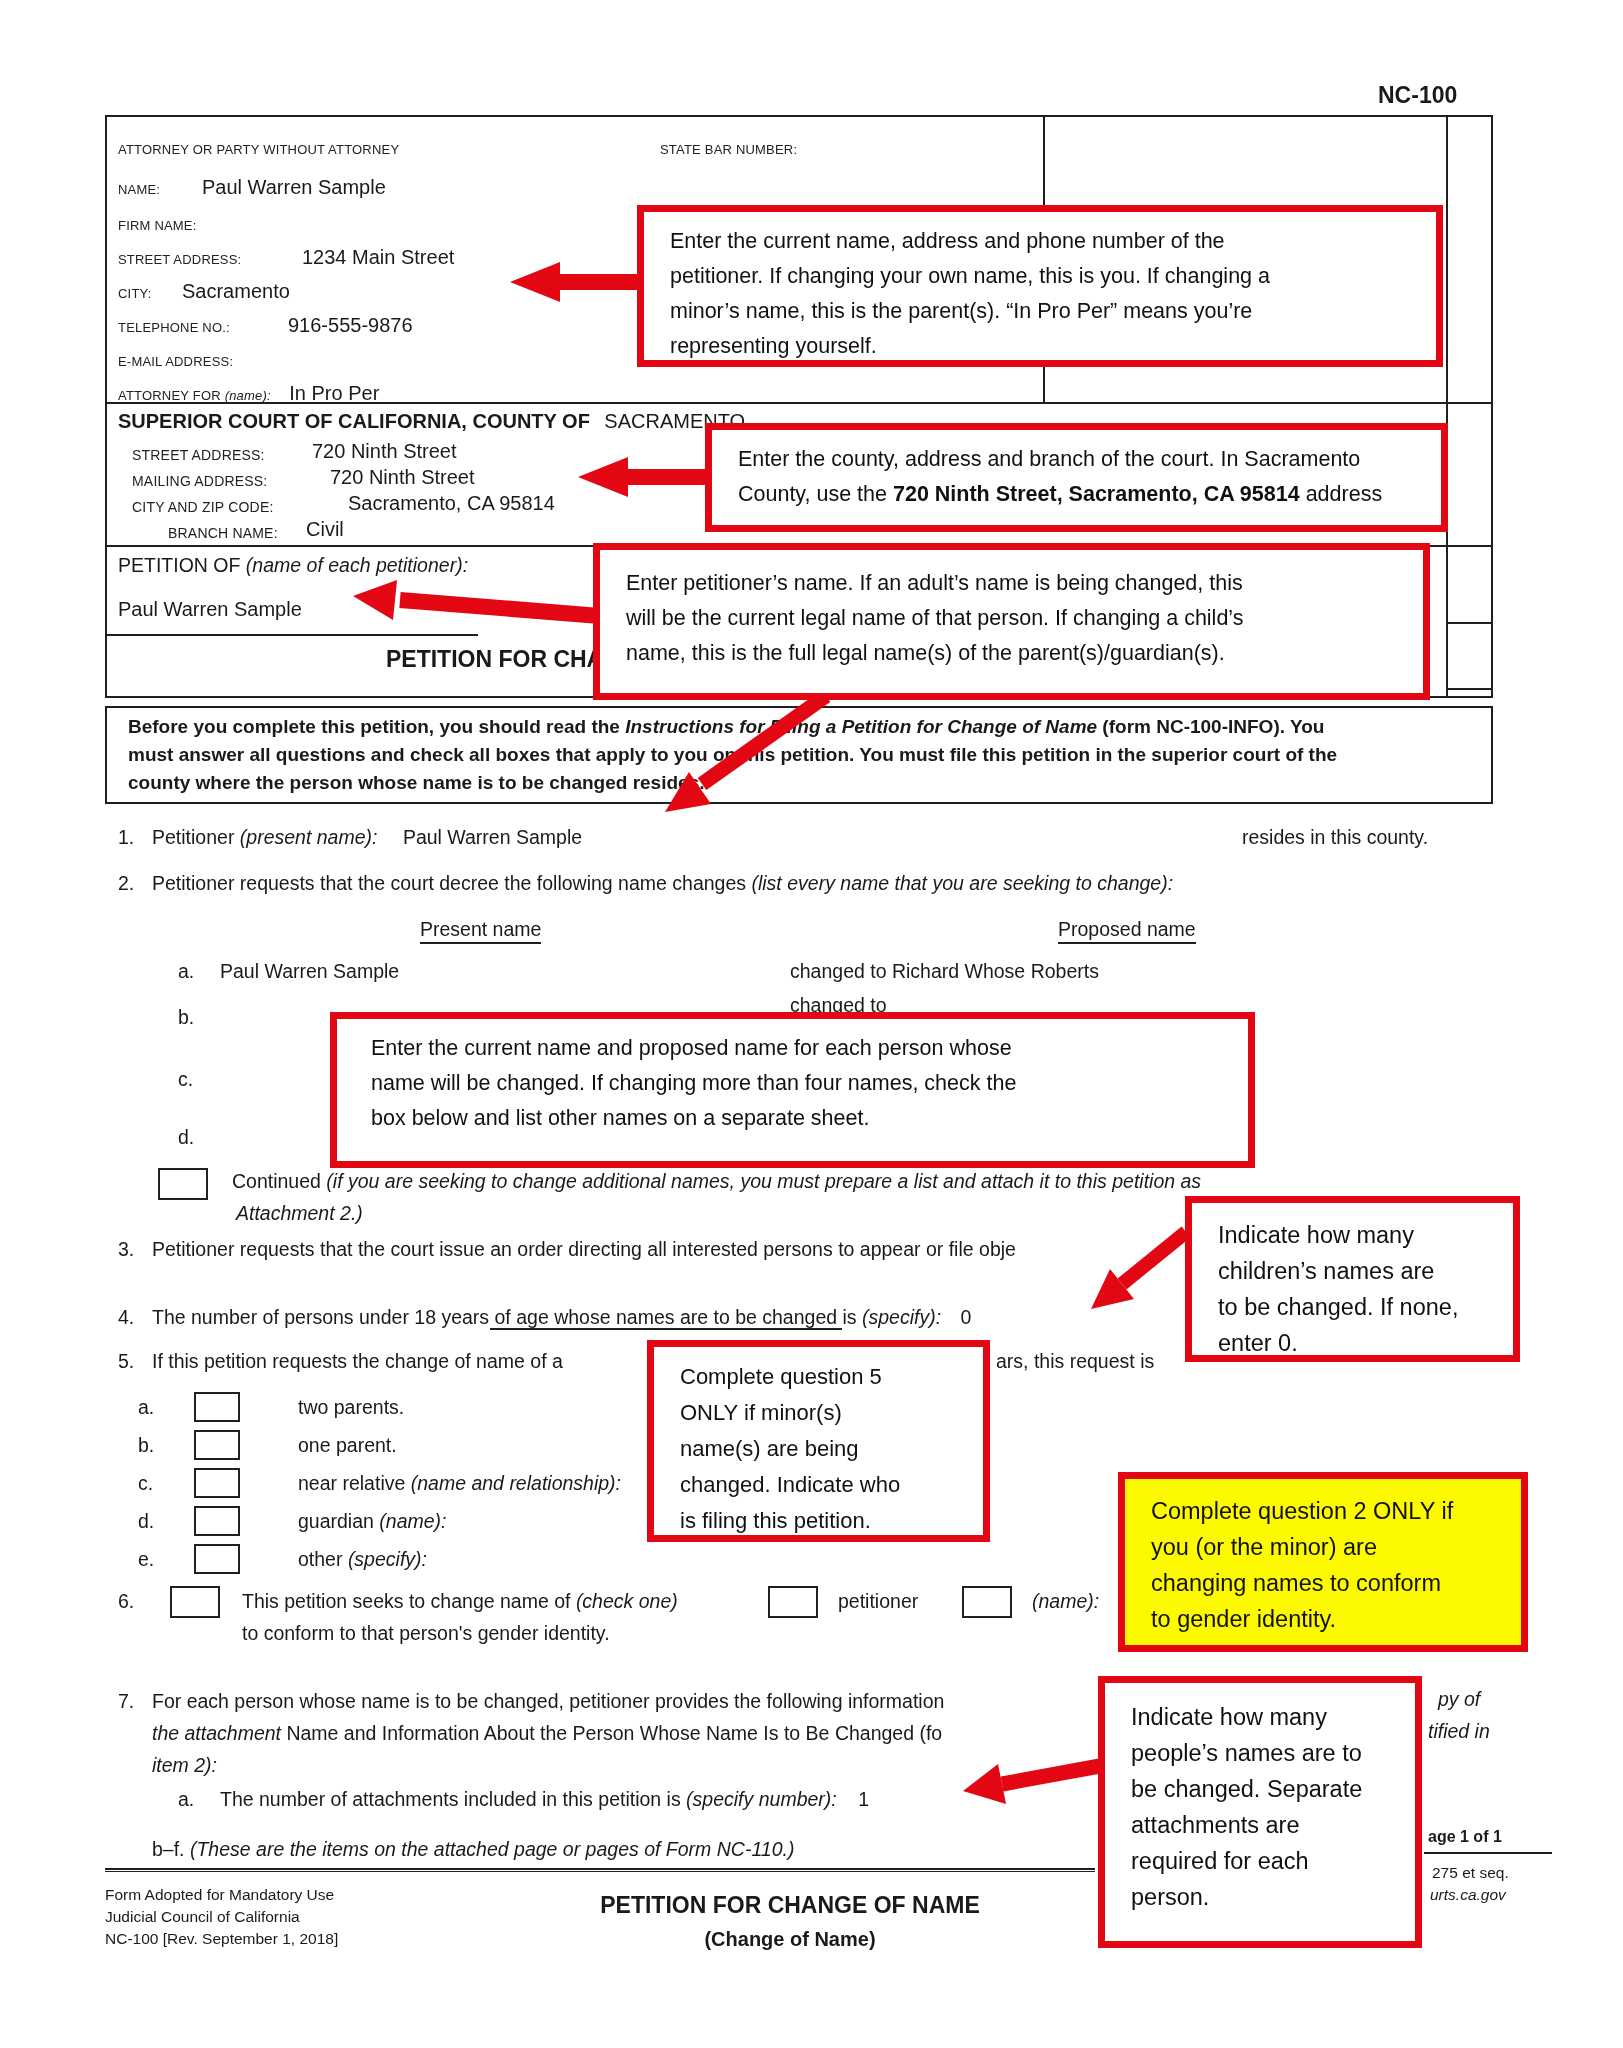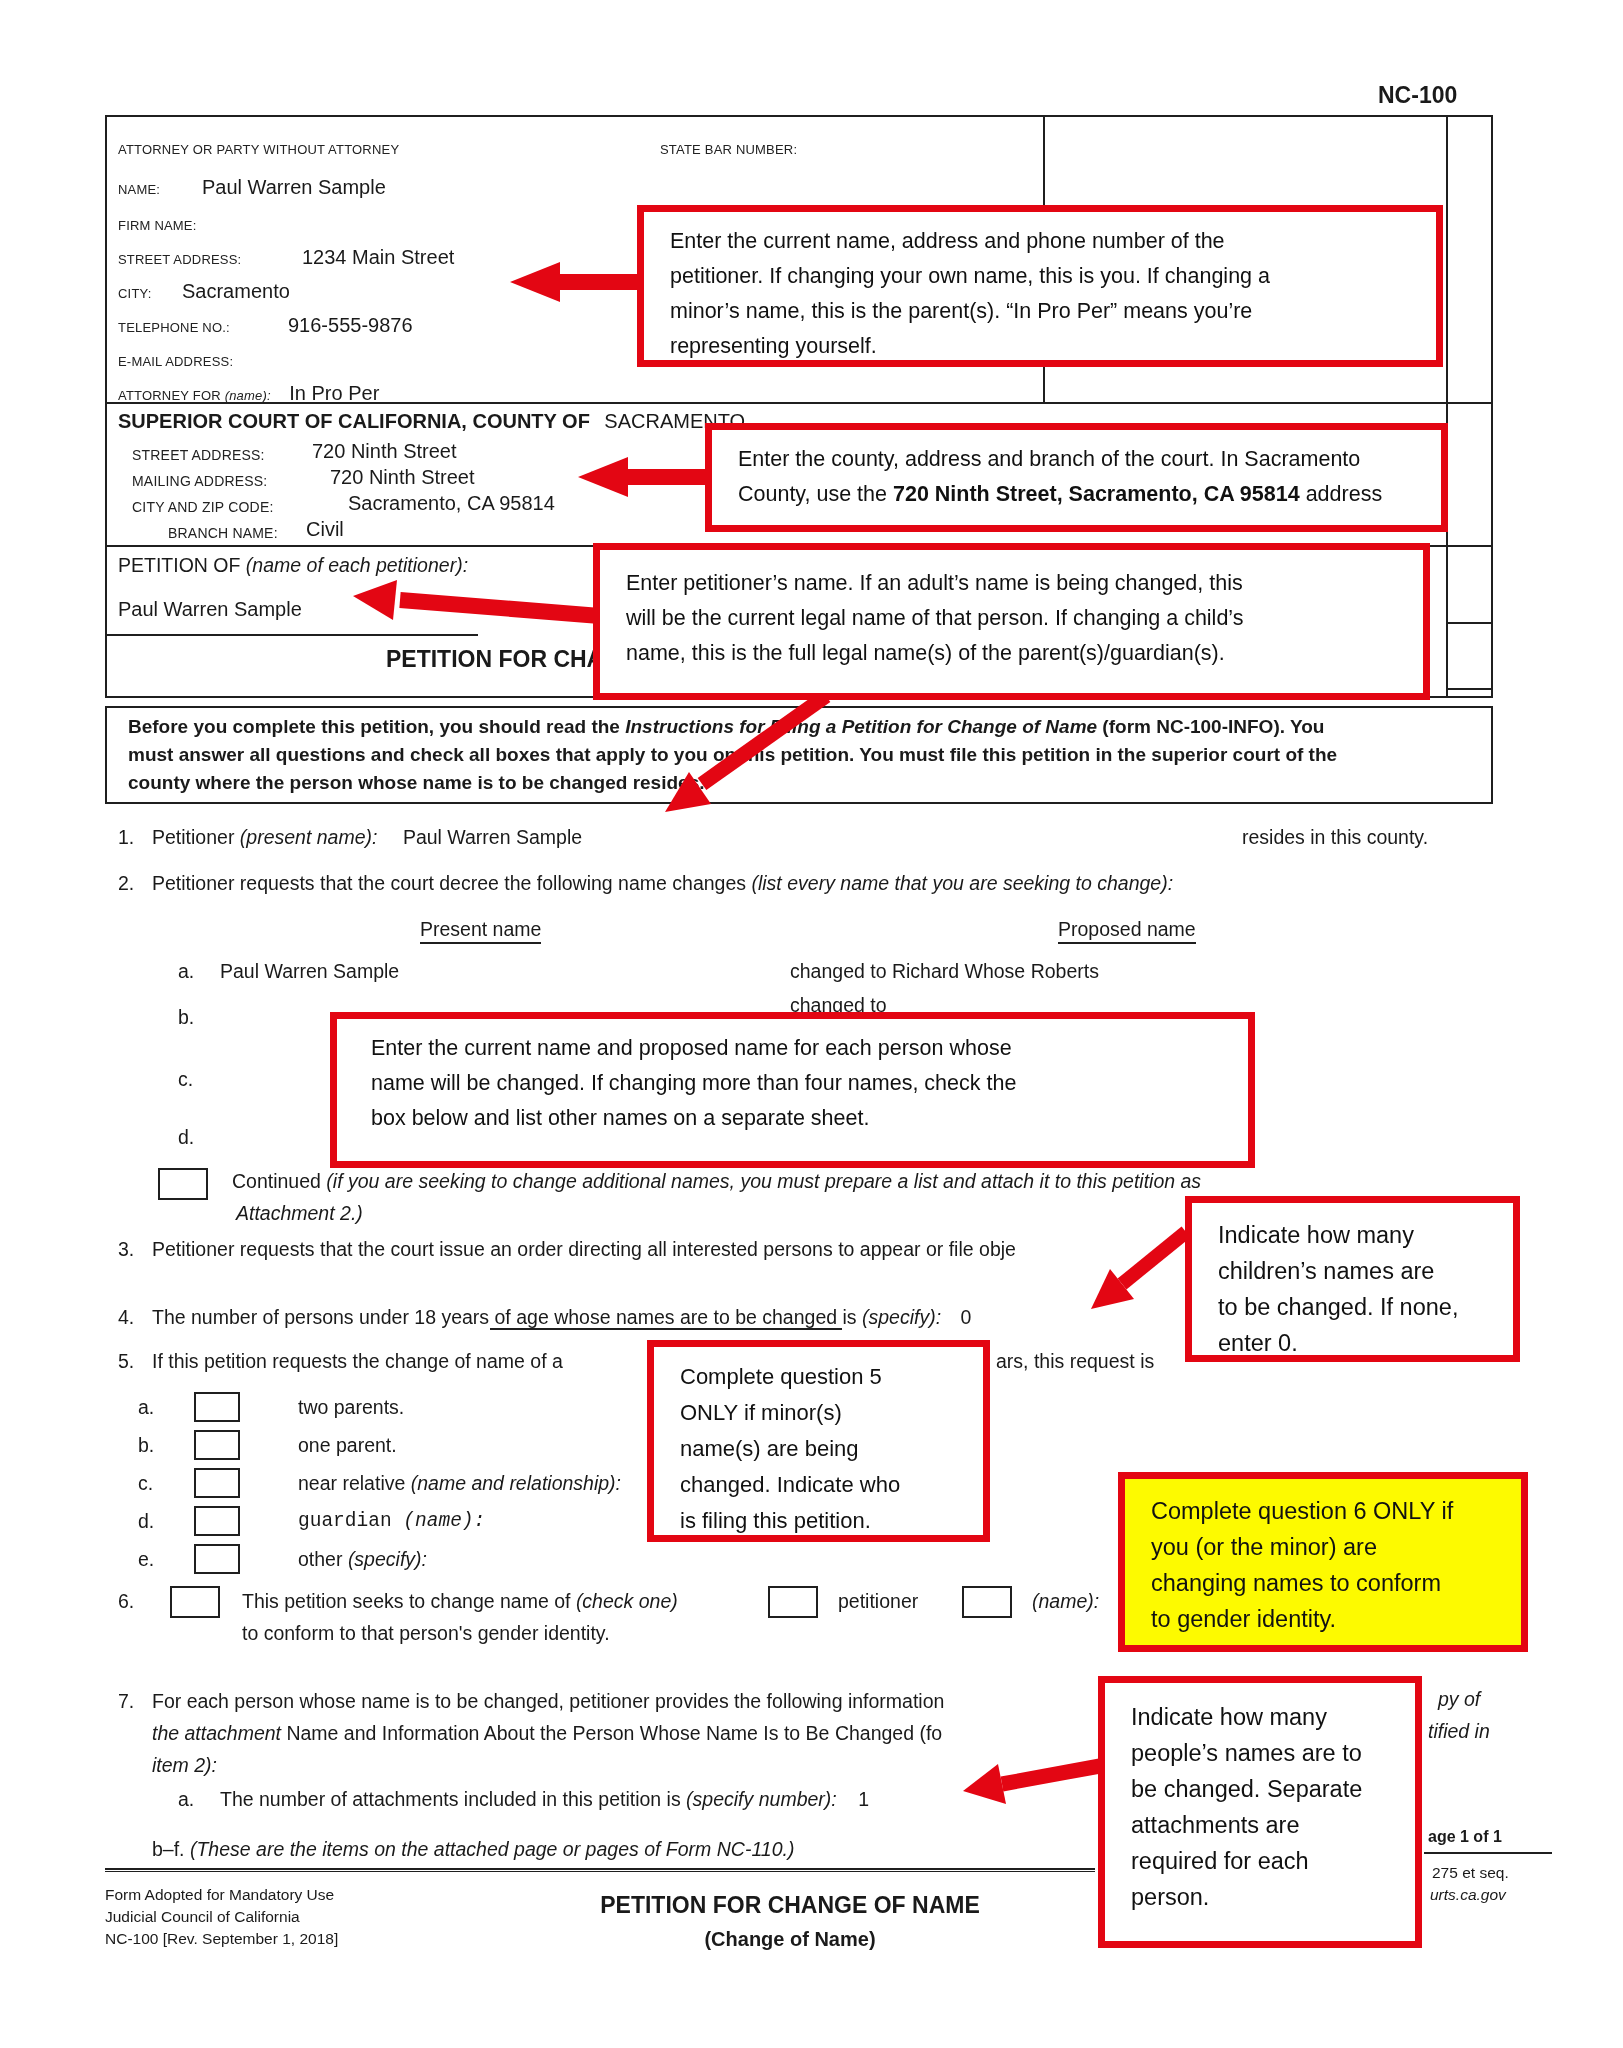--- a/index.html
+++ b/index.html
@@ -137,21 +137,21 @@
   <div class="abs form" style="left:298px;top:1434px;">one parent.</div>
 
   <div class="abs form" style="left:138px;top:1472px;">c.</div>
   <span class="cb small" style="left:194px;top:1468px;"></span>
   <div class="abs form" style="left:298px;top:1472px;">
     <span>near relative </span><span class="it">(name and relationship):</span>
   </div>
 
   <div class="abs form" style="left:138px;top:1510px;">d.</div>
   <span class="cb small" style="left:194px;top:1506px;"></span>
-  <div class="abs form" style="left:298px;top:1510px;font-family:Liberation Mono, monospace;">
+  <div class="abs form" style="left:298px;top:1510px;">
     <span>guardian </span><span class="it">(name):</span>
   </div>
 
   <div class="abs form" style="left:138px;top:1548px;">e.</div>
   <span class="cb small" style="left:194px;top:1544px;"></span>
   <div class="abs form" style="left:298px;top:1548px;">
     <span>other </span><span class="it">(specify):</span>
   </div>
 
   <div class="abs form" style="left:118px;top:1590px;">6.</div>
@@ -264,21 +264,21 @@
       <div class="tx" style="font-size:22px;">Complete question 5</div>
       <div class="tx" style="font-size:22px;">ONLY if minor(s)</div>
       <div class="tx" style="font-size:22px;">name(s) are being</div>
       <div class="tx" style="font-size:22px;">changed.  Indicate who</div>
       <div class="tx" style="font-size:22px;">is filing this petition.</div>
     </div>
   </div>
 
   <div class="callout big yellow" style="left:1118px;top:1472px;width:410px;height:180px;">
     <div class="pad" style="padding-top:14px;">
-      <div class="tx">Complete question 6 ONLY if</div>
+      <div class="tx">Complete question 2 ONLY if</div>
       <div class="tx">you (or the minor) are</div>
       <div class="tx">changing names to conform</div>
       <div class="tx">to gender identity.</div>
     </div>
   </div>
 
   <div class="callout big" style="left:1098px;top:1676px;width:324px;height:272px;">
     <div class="pad" style="padding-top:16px;">
       <div class="tx">Indicate how many</div>
       <div class="tx">people’s names are to</div>

